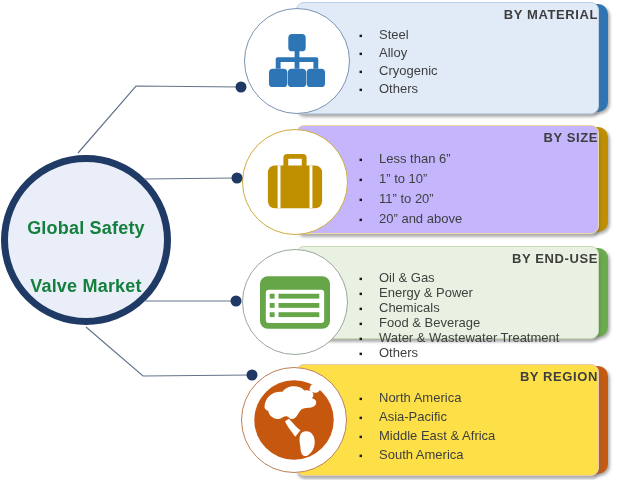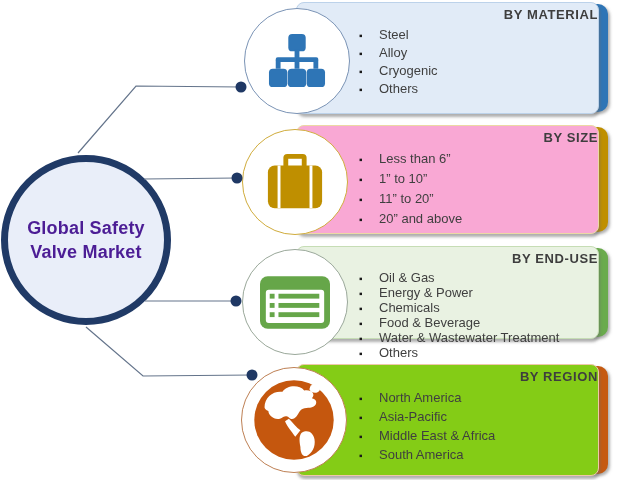--- a/index.html
+++ b/index.html
@@ -15,22 +15,23 @@
     z-index:6; pointer-events:none; }
 
   
   .main-circle {
     position:absolute; left:1px; top:155px; width:170px; height:170px;
     border-radius:50%; background:#E9EEF9; border:7px solid #203A66;
     display:flex; flex-direction:column; align-items:center; justify-content:center;
     z-index:4; text-align:center;
   }
   .main-circle .t {
-    color:#4c1d95; font-weight:bold; font-size:18px; line-height:24px;
+    color:#15803d; font-weight:bold; font-size:18px; line-height:24px;
     letter-spacing:0.2px;
+    margin-top:34px;
   }
 
   
   .panel { position:absolute; left:296px; width:303px; z-index:1; }
   .panel .accent {
     position:absolute; right:-9px; top:2px; bottom:2px; width:24px;
     border-radius:10px; box-shadow:2px 2px 3px rgba(110,110,110,0.55);
   }
   .panel .body {
     position:relative; width:100%; height:100%;
@@ -46,23 +47,23 @@
     position:relative; padding-left:20px; font-size:13px; color:#3F3F3F;
   }
   ul.items li::before {
     content:"▪"; position:absolute; left:0; top:1px; font-size:10px; color:#1a1a1a;
   }
   .s1 { top:2px;   height:112px; }
   .s2 { top:125px; height:109px; }
   .s3 { top:246px; height:93px; }
   .s4 { top:364px; height:112px; }
   .s1 .body { background:#E1EBF7; border:1px solid #BCD2EA; }
-  .s2 .body { background:#f9a8d4; border:1px solid #EBD9A4; }
+  .s2 .body { background:#c4b5fd; border:1px solid #EBD9A4; }
   .s3 .body { background:#E9F2E2; border:1px solid #C6DDB5; }
-  .s4 .body { background:#84cc16; border:1px solid #EFC7AA; }
+  .s4 .body { background:#fde047; border:1px solid #EFC7AA; }
   .s1 .accent { background:#2E75B6; }
   .s2 .accent { background:#BF8F00; }
   .s3 .accent { background:#6AAB4D; }
   .s4 .accent { background:#C55A11; }
   .s1 li { line-height:18px; }
   .s2 li { line-height:20px; }
   .s3 li { line-height:15px; font-size:12px; }
   .s4 li { line-height:19px; }
   .s2 .hdr, .s3 .hdr, .s4 .hdr { padding-left:58px; }
   .s3 .hdr { padding-bottom:0; }

